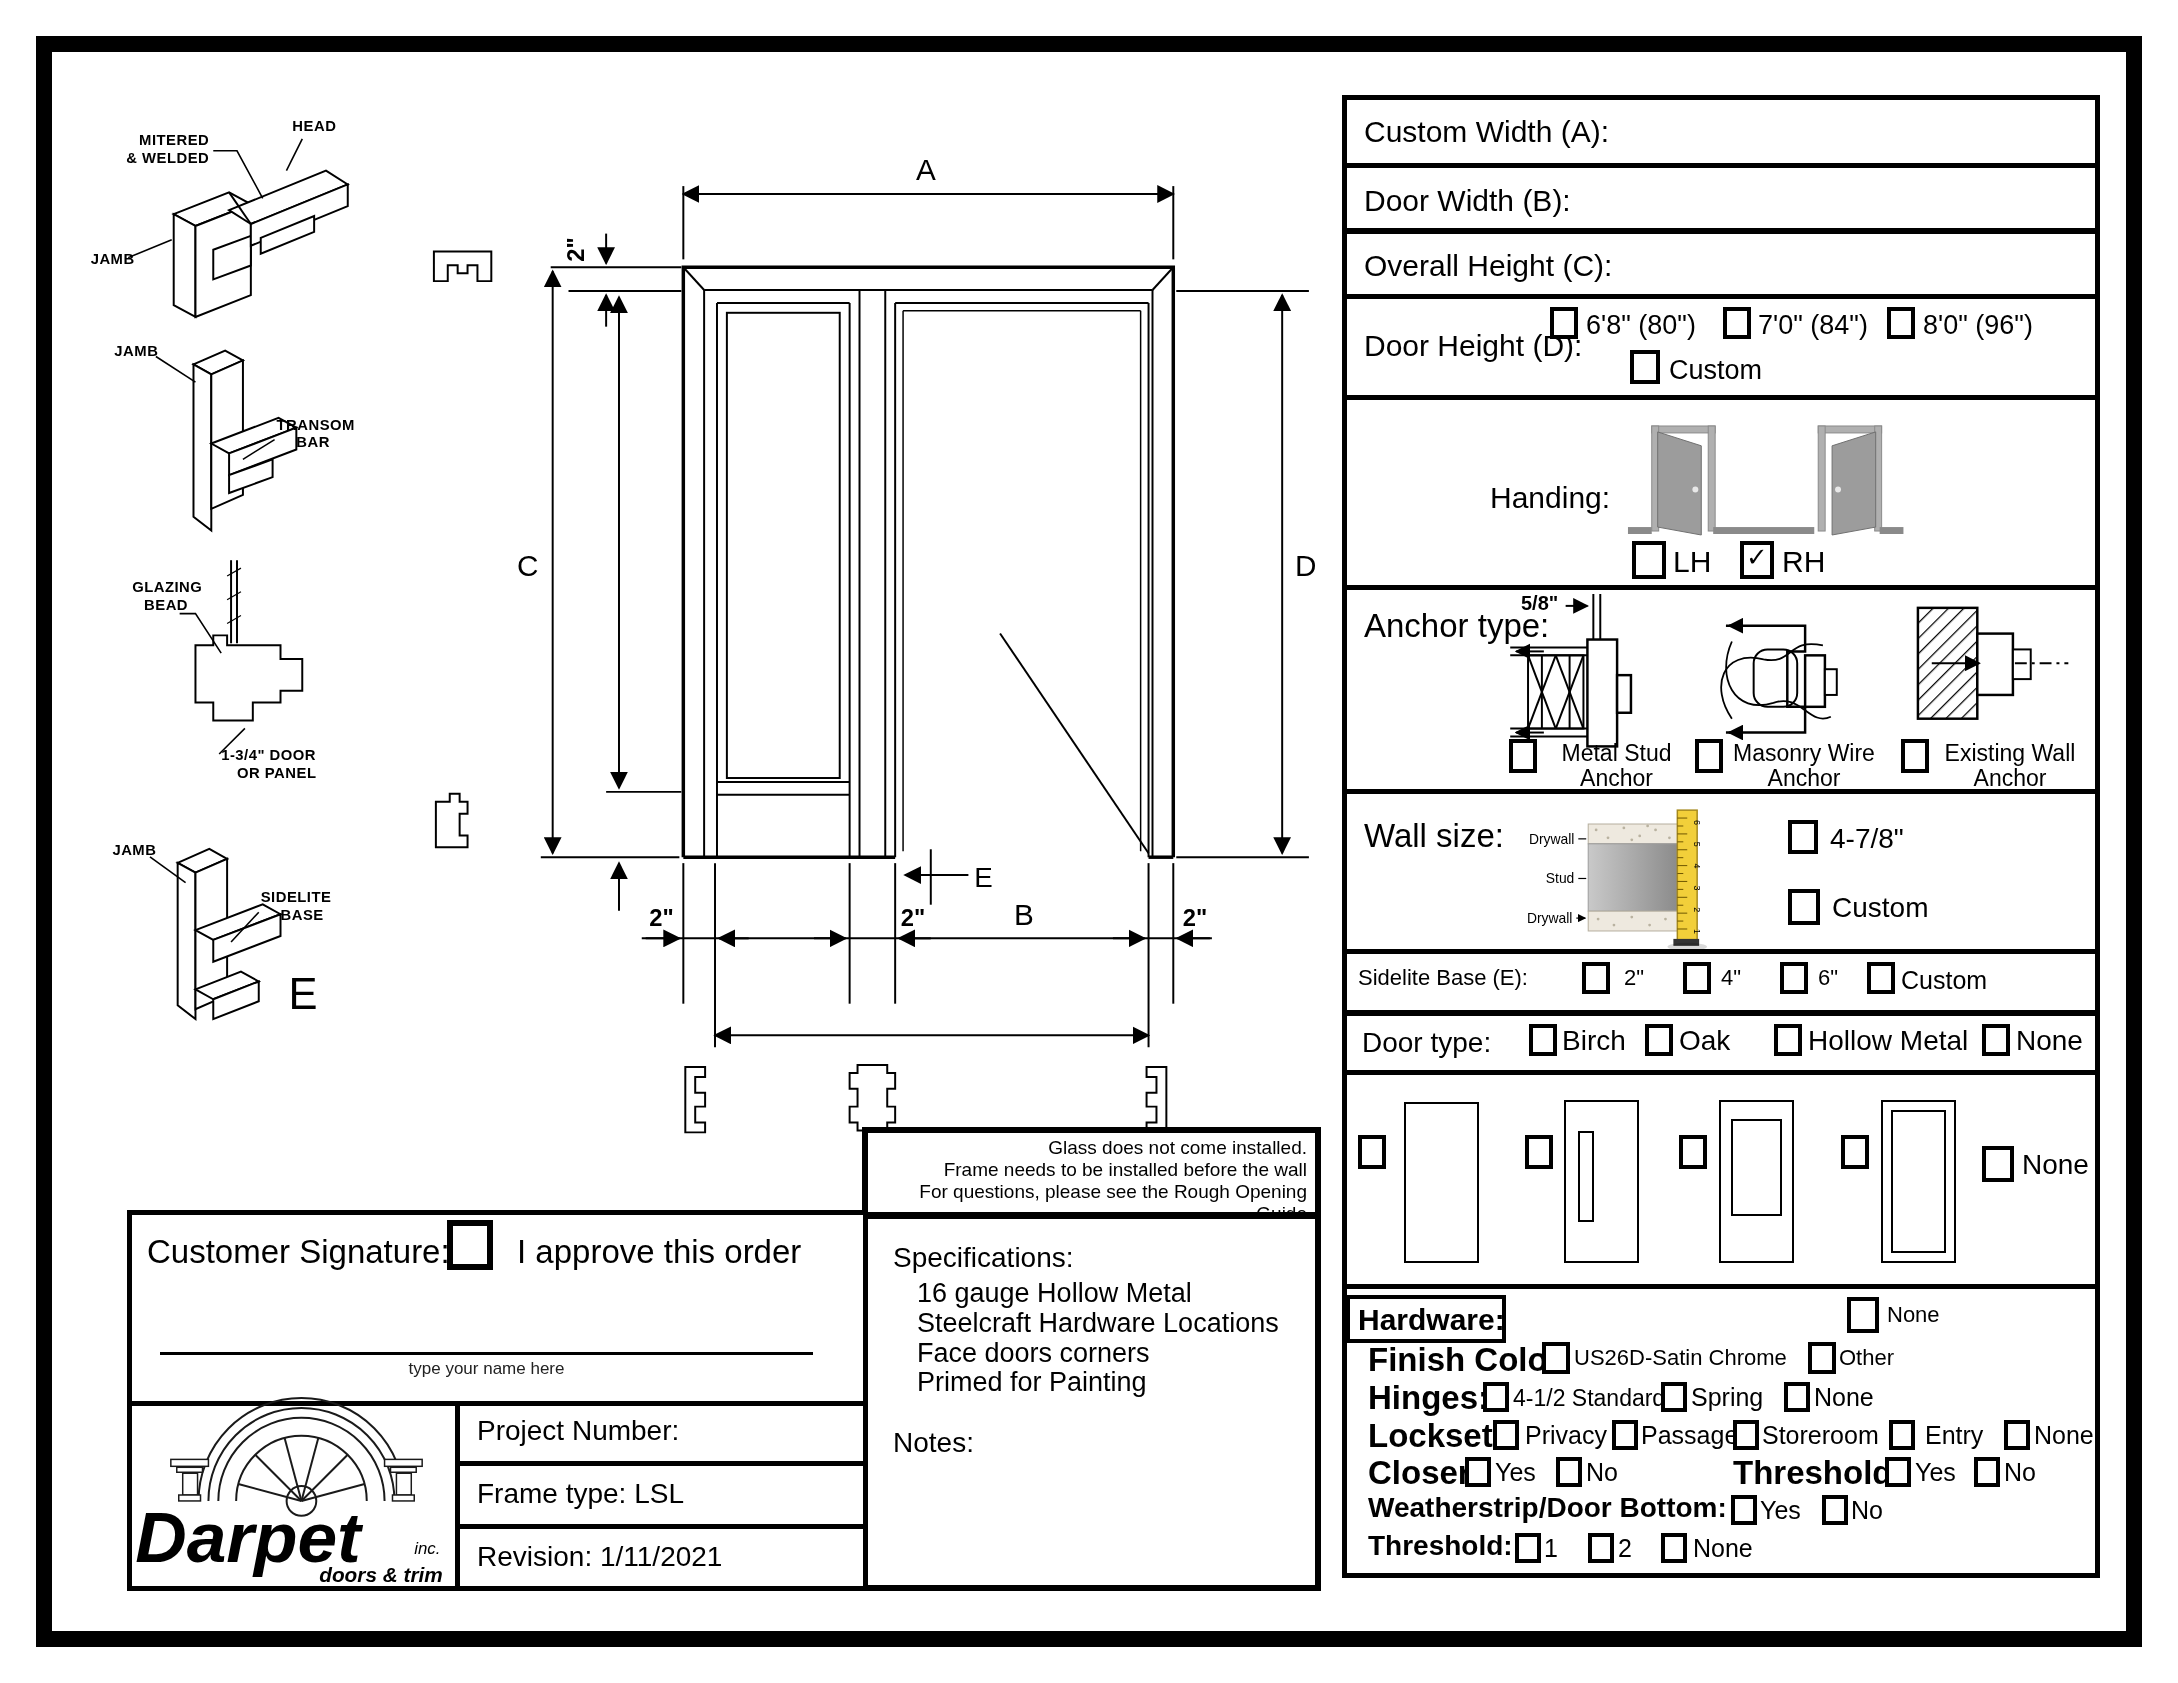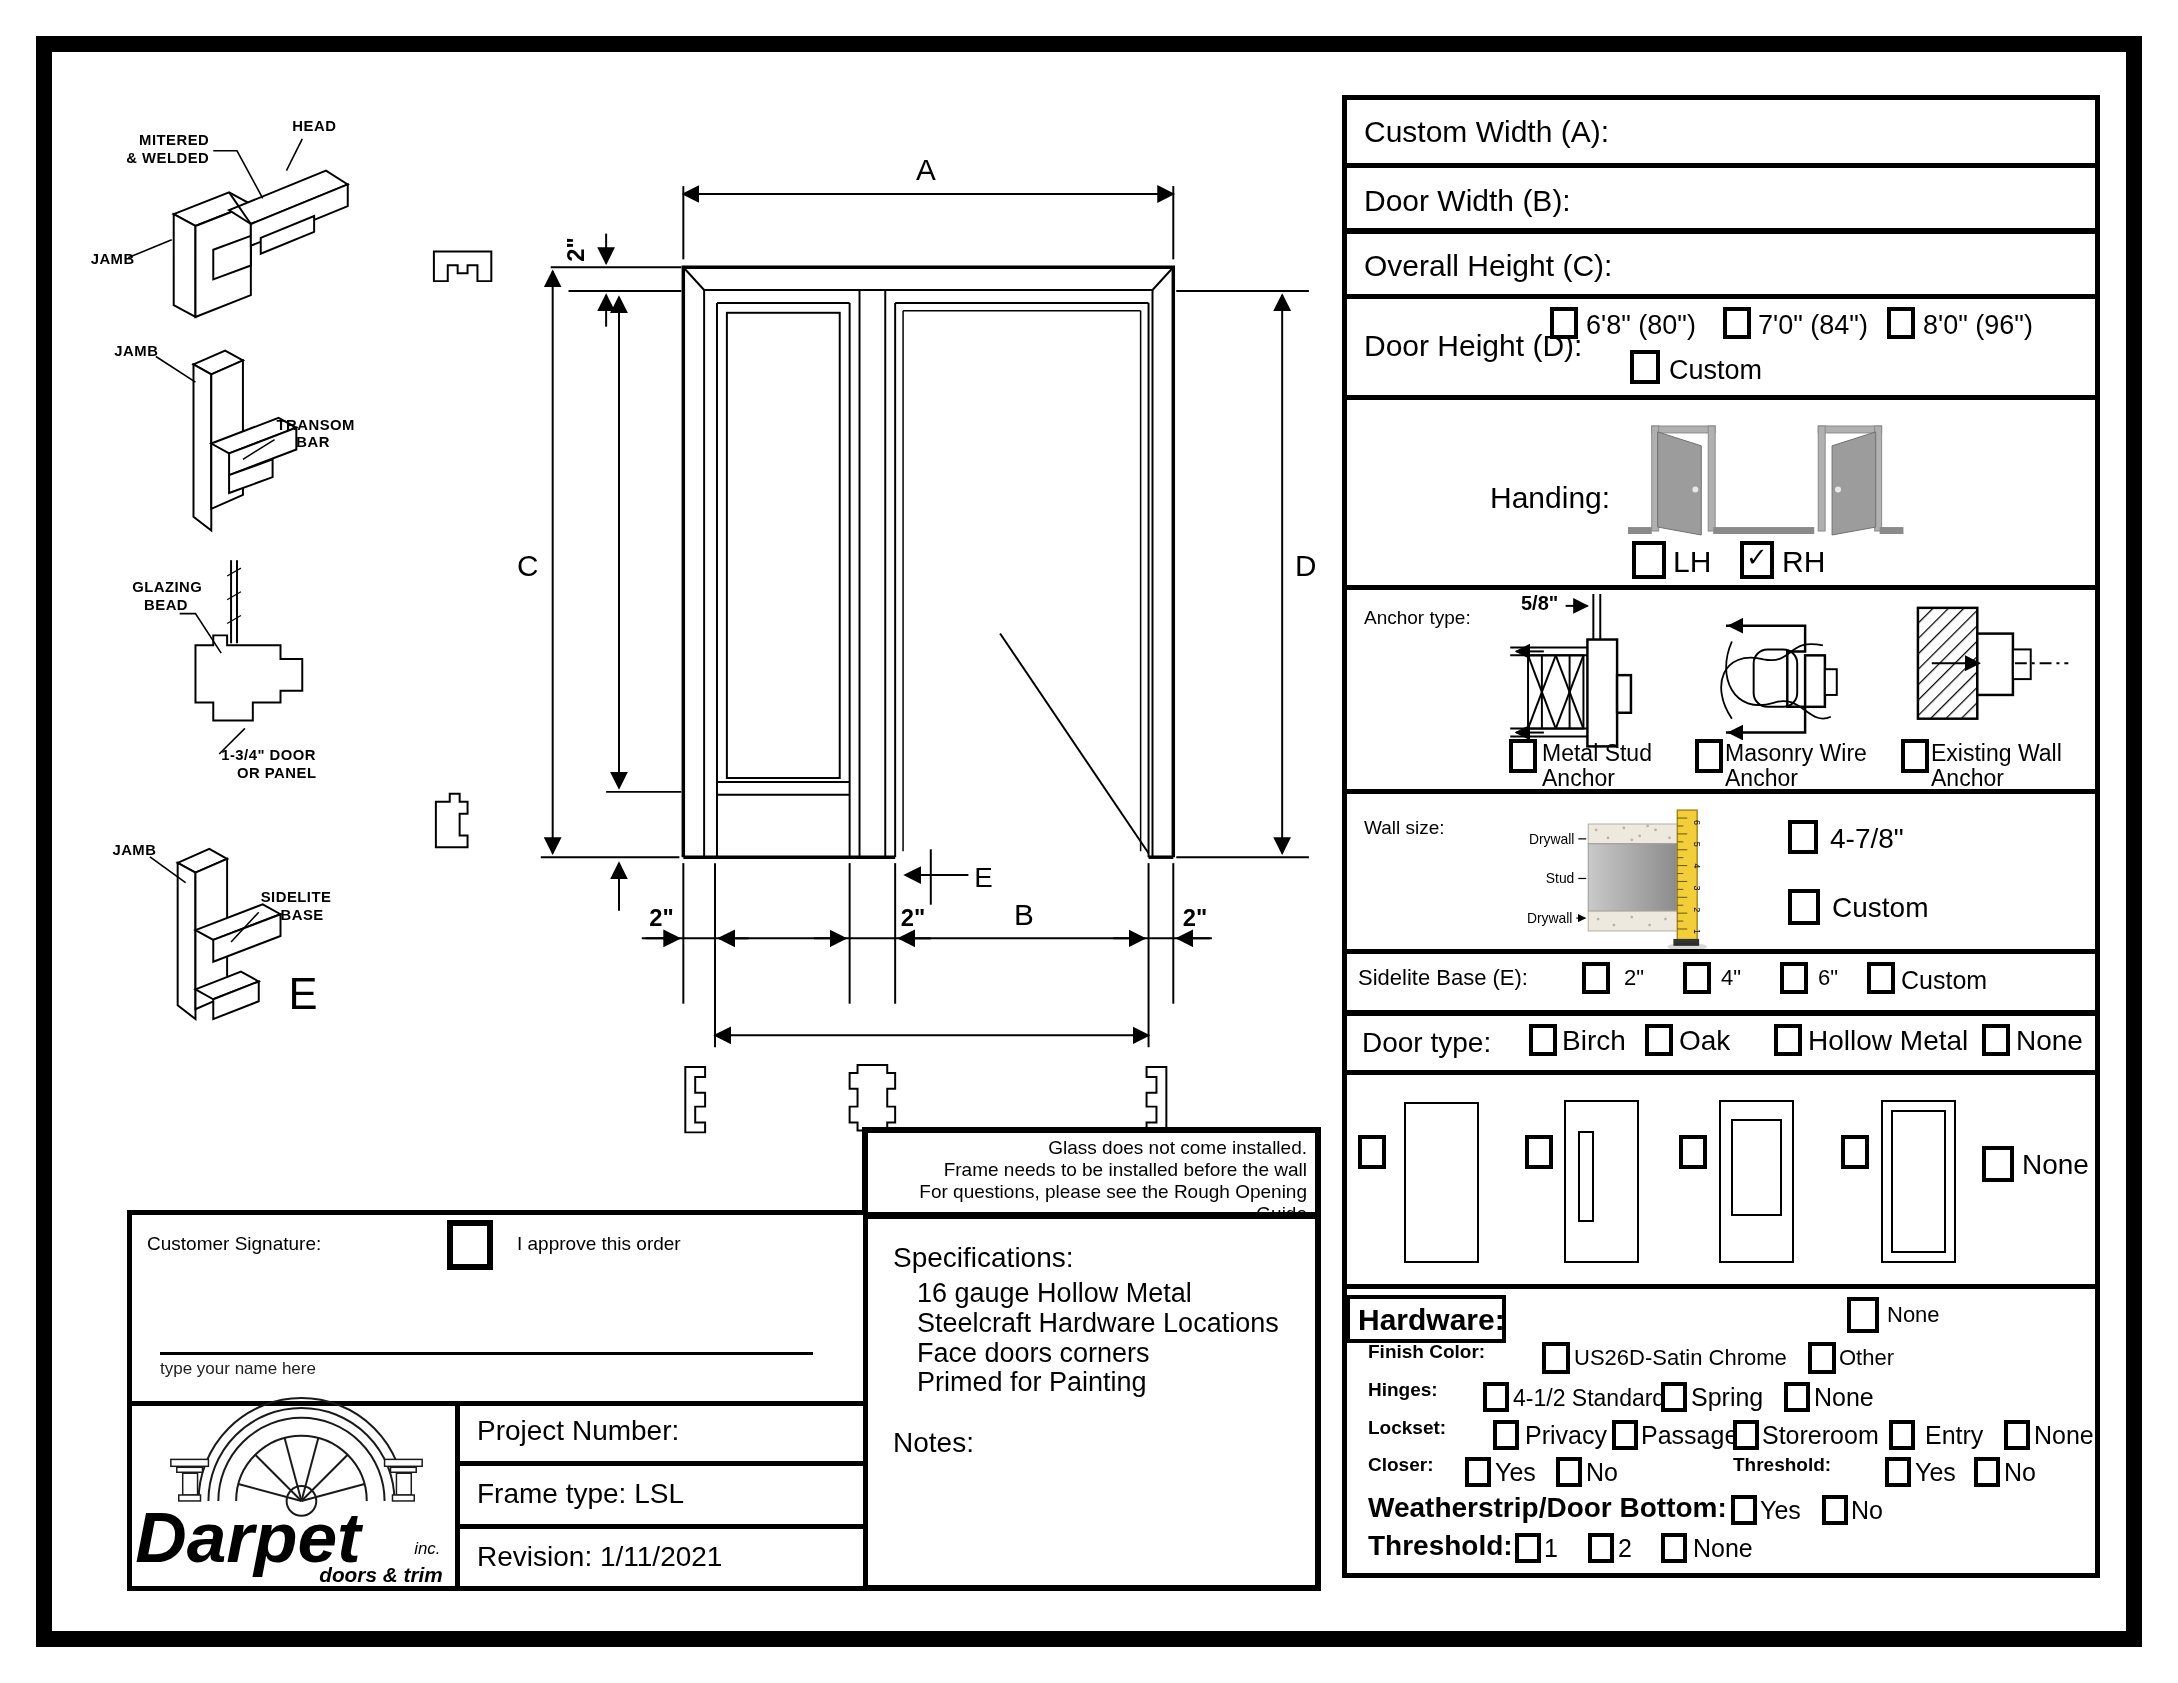--- a/index.html
+++ b/index.html
@@ -1,21 +1,21 @@
 <!DOCTYPE html>
 <html><head>
 <meta charset="utf-8">
 <style>
   html,body{margin:0;padding:0;background:#fff;}
   #page{position:relative;width:2178px;height:1683px;background:#fff;
         font-family:"Liberation Sans",sans-serif;color:#000;overflow:hidden;border-radius:26px;}
   .brd{position:absolute;left:36px;top:36px;right:36px;bottom:36px;border:16px solid #000;}
   .t{position:absolute;white-space:nowrap;line-height:1.1;}
   .b{font-weight:bold;}
-  .ctr{}.fs30{font-size:30px}.fs29{font-size:19px}.fs28{font-size:28px}
+  .ctr{text-align:center;}.fs30{font-size:30px}.fs29{font-size:33px}.fs28{font-size:28px}
   .fs27{font-size:27px}.fs26{font-size:22px}.fs25{font-size:25px}.fs23{font-size:23px}
   .fs20{font-size:20px}.fs19{font-size:19px}.fs17{font-size:17px}
   .row{position:absolute;left:1342px;width:758px;border:5px solid #000;box-sizing:border-box;background:#fff;}
   .panel{position:absolute;border:5px solid #000;box-sizing:border-box;background:#fff;}
   .cb{position:absolute;border:4px solid #000;background:#fff;box-sizing:border-box;text-align:center;}
   .cb span{display:block;font-size:26px;line-height:26px;margin-top:-1px;}
   .thumb{position:absolute;border:2px solid #000;box-sizing:border-box;background:#fff;}
   .lite{position:absolute;border:2px solid #000;box-sizing:border-box;}
   .sigline{position:absolute;border-top:3px solid #000;}
   svg{position:absolute;overflow:visible;}

